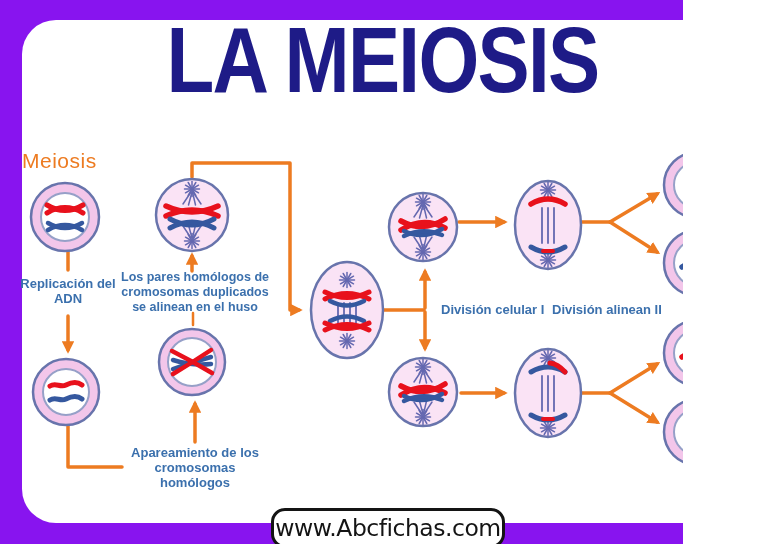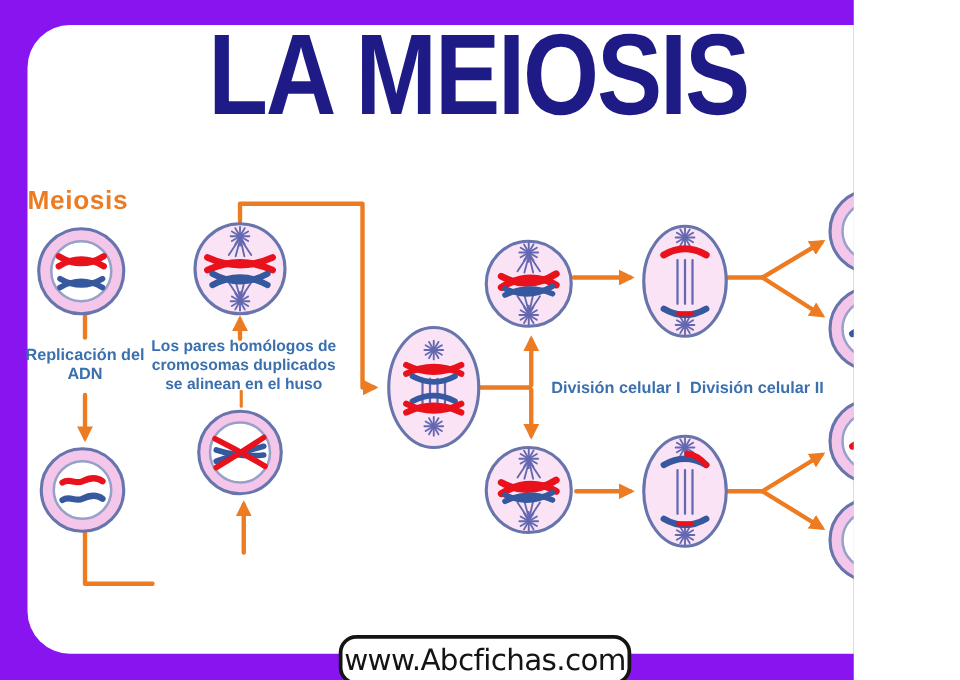--- a/index.html
+++ b/index.html
@@ -14,21 +14,21 @@
   }
   .title {
     position:absolute; left:22px; top:14px; width:721px; margin:0;
     text-align:center; line-height:1;
     font-size:92px; font-weight:bold; letter-spacing:-2px;
     color: var(--title-navy, #1e1b87);
     transform: scaleX(0.85); transform-origin:center top;
   }
   .meiosis-heading {
     position:absolute; left:22px; top:149px;
-    font-size:21px; font-weight:bold; letter-spacing:0.5px;
+    font-size:21px; font-weight:normal; letter-spacing:0.5px;
     color: var(--accent-orange, #ed7b21);
   }
   .diagram-svg { position:absolute; left:0; top:0; }
   .lbl {
     position:absolute; text-align:center;
     font-size:13px; font-weight:bold; line-height:15px;
     color: var(--label-blue, #3b70ad);
   }
   .lbl-replication { left:10px;  top:276px; width:116px; }
   .lbl-alignment   { left:115px; top:270px; width:160px; font-size:12.5px; }
@@ -238,19 +238,20 @@
     </g>
     <g>
       <circle cx="697" cy="432" r="33" class="cell-ring"></circle>
       <circle cx="697" cy="432" r="23" class="nucleus"></circle>
       <path class="chr-red" stroke-width="6" d="M689,446 C692,438 701,426 705,419"></path>
     </g>
   </svg>
 
   <div class="lbl lbl-replication">Replicación del ADN</div>
   <div class="lbl lbl-alignment">Los pares homólogos de cromosomas duplicados se alinean en el huso</div>
+  <div class="lbl lbl-pairing">Apareamiento de los cromosomas homólogos</div>
   <div class="lbl lbl-division1">División celular I</div>
-  <div class="lbl lbl-division2">División celular II</div>
+  <div class="lbl lbl-division2">División alinean II</div>
 
   <div class="watermark">
     <span>www.Abcfichas.com</span>
   </div>
 </div>
 
 </body></html>

